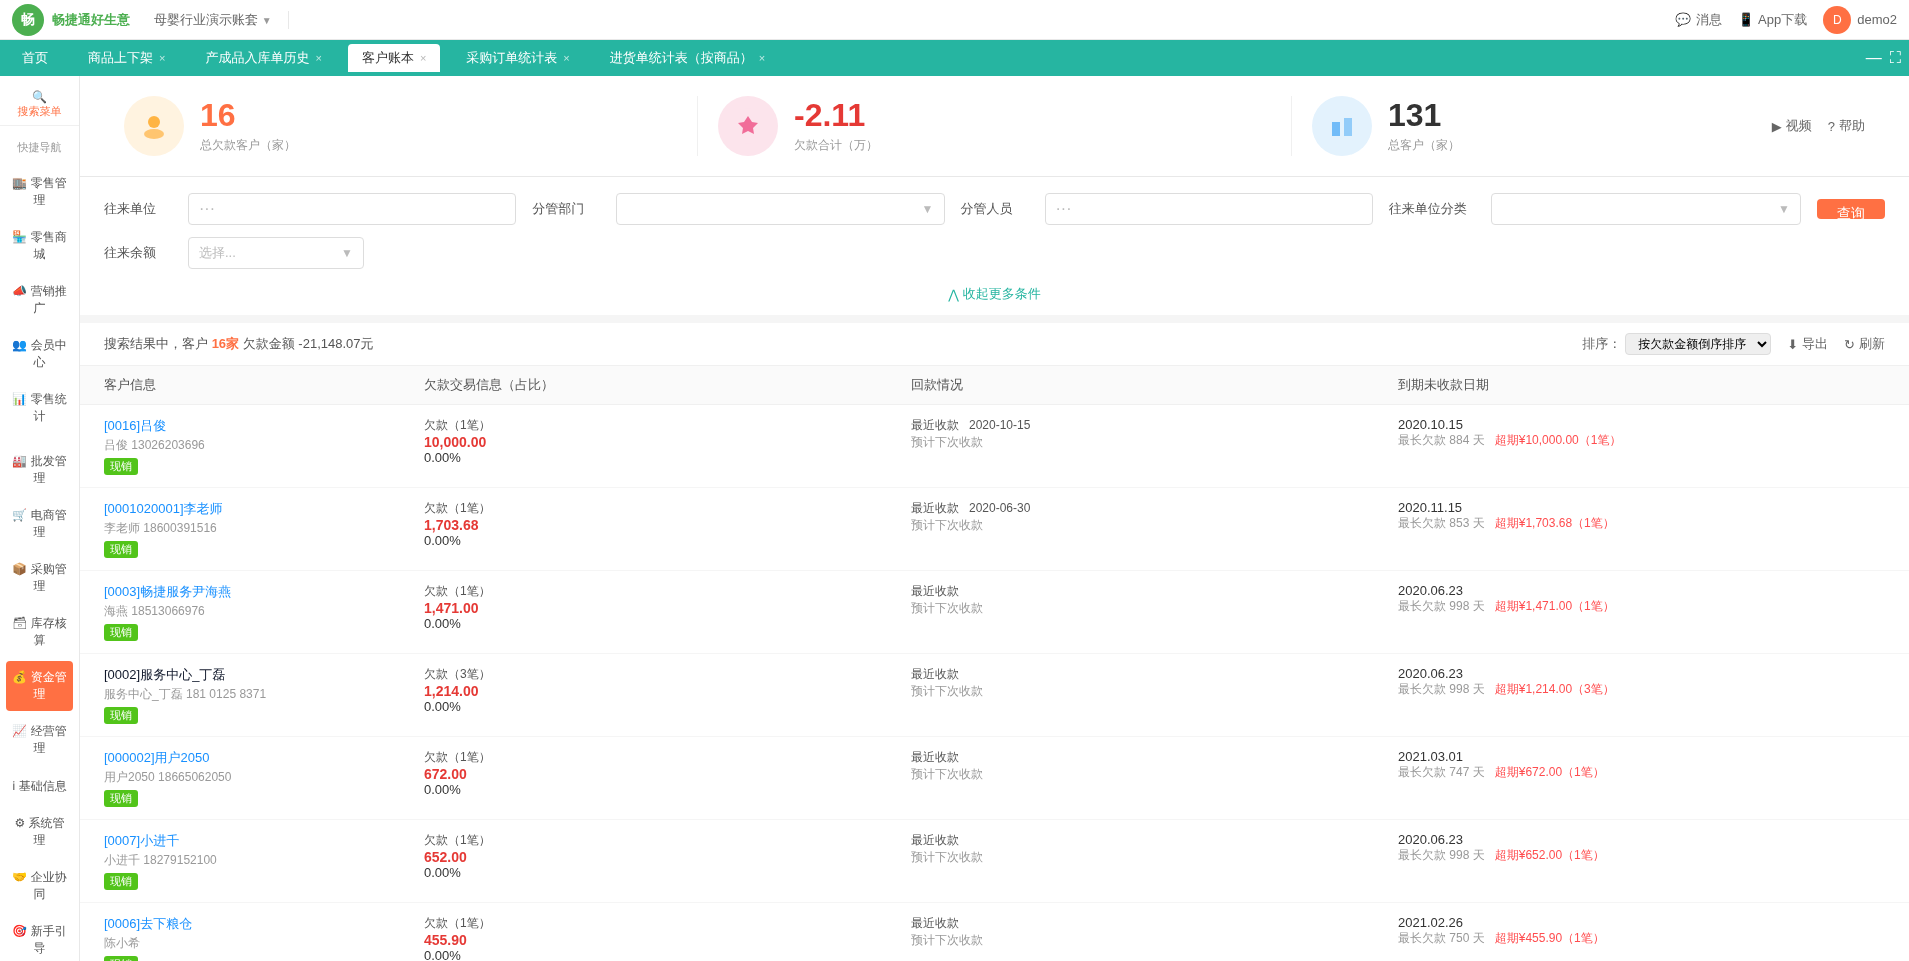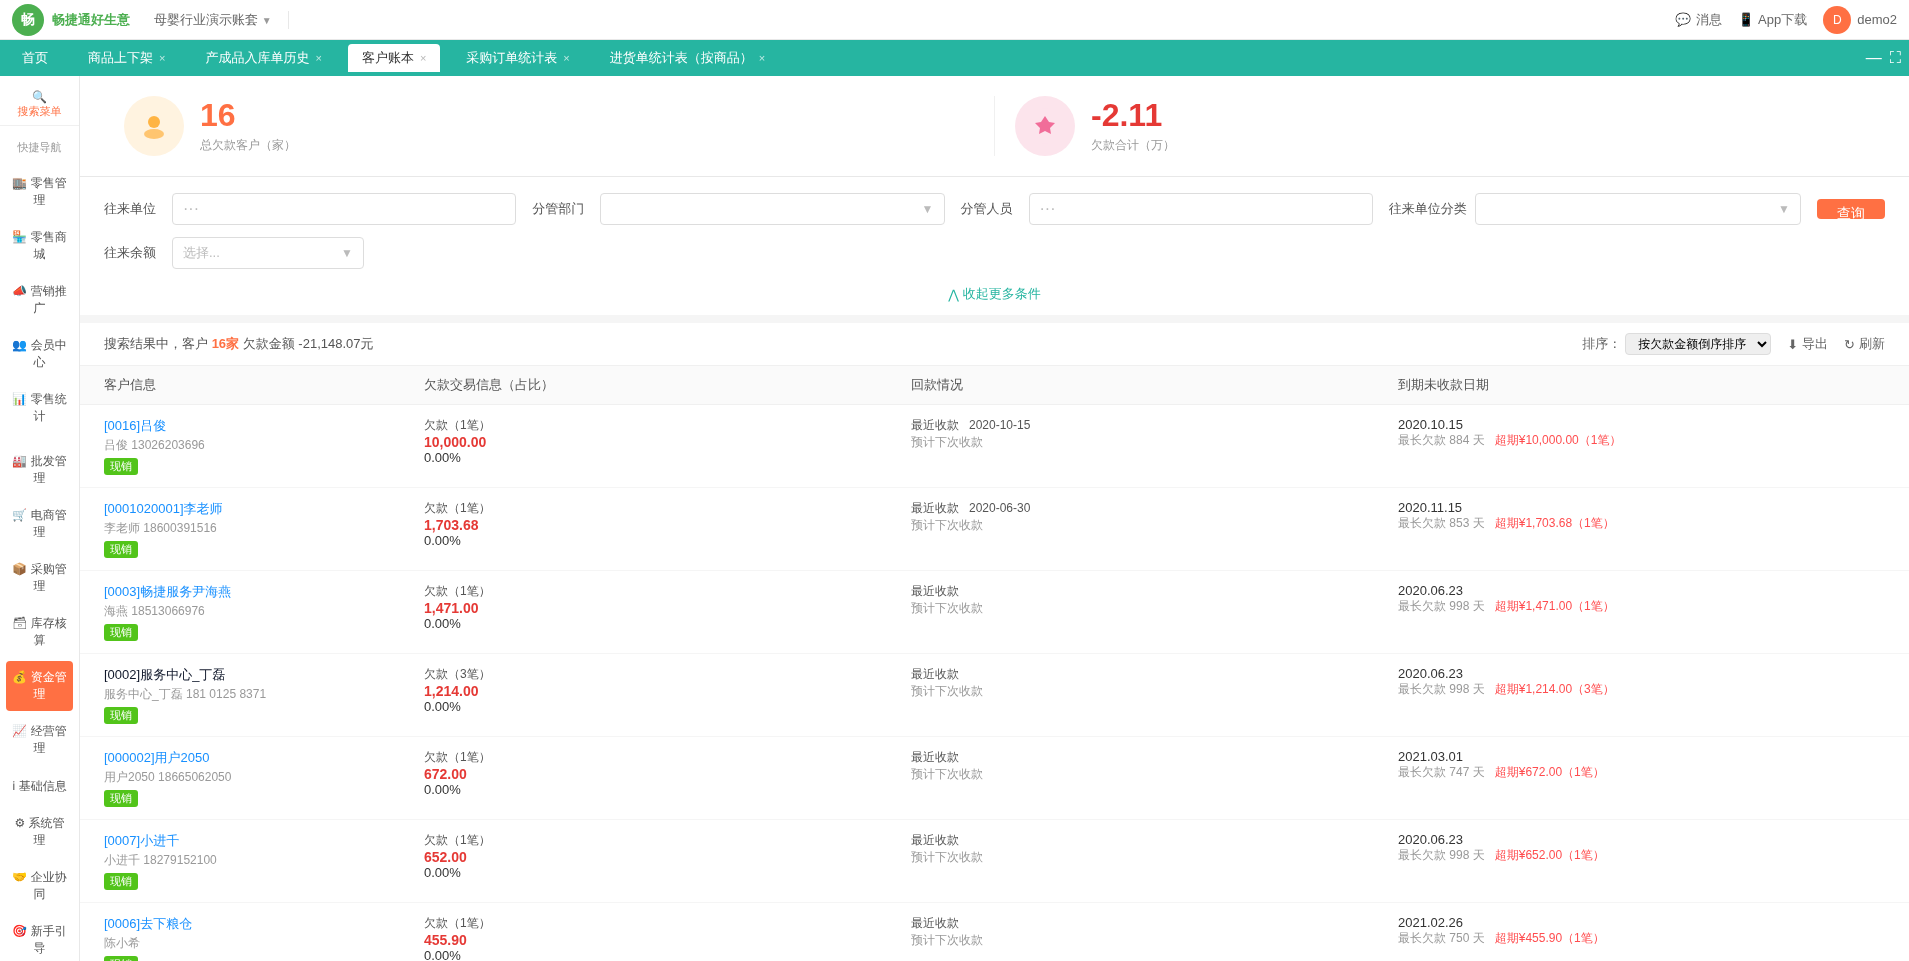--- a/index.html
+++ b/index.html
@@ -65,21 +65,21 @@
     .stat-info {}
     .stat-value { font-size: 32px; font-weight: bold; line-height: 1.1; }
     .stat-value.red { color: #e53935; }
     .stat-value.orange-val { color: #ff7043; }
     .stat-value.dark { color: #333; }
     .stat-label { font-size: 12px; color: #999; margin-top: 4px; }
 
     
     .filter-area { background: #fff; padding: 16px 24px 8px; margin-bottom: 8px; }
     .filter-row { display: flex; align-items: center; gap: 16px; margin-bottom: 12px; }
-    .filter-item { display: flex; align-items: center; gap: 8px; flex: 1; }
+    .filter-item { display: flex; align-items: center; gap: 24px; flex: 1; }
     .filter-label { font-size: 13px; color: #555; white-space: nowrap; min-width: 60px; }
     .filter-input {
       flex: 1; height: 32px; border: 1px solid #ddd; border-radius: 4px;
       padding: 0 10px; font-size: 13px; color: #333; background: #fff;
       display: flex; align-items: center; justify-content: space-between;
       cursor: pointer; position: relative;
     }
     .filter-input .dots { color: #bbb; font-size: 16px; }
     .filter-input .arrow { color: #bbb; font-size: 12px; }
     .collapse-btn { color: #26b5a1; font-size: 13px; cursor: pointer; display: flex; align-items: center; gap: 4px; justify-content: center; padding: 4px; }
@@ -275,20 +275,43 @@
       <div class="stat-card">
         <div class="stat-icon pink">
           <svg width="36" height="36" viewBox="0 0 36 36">
             <circle cx="18" cy="18" r="18" fill="#FCE4EC"></circle>
             <path d="M18 8 L22 14 L28 15 L23 20 L24 26 L18 23 L12 26 L13 20 L8 15 L14 14 Z" fill="#E91E63" opacity="0.6"></path>
           </svg>
         </div>
         <div class="stat-info">
           <div class="stat-value red">-2.11</div>
           <div class="stat-label">欠款合计（万）</div>
+        </div>
+      </div>
+      <div class="stat-card">
+        <div class="stat-icon blue">
+          <svg width="36" height="36" viewBox="0 0 36 36">
+            <circle cx="18" cy="18" r="18" fill="#E3F2FD"></circle>
+            <rect x="8" y="14" width="8" height="14" fill="#42A5F5" opacity="0.7"></rect>
+            <rect x="20" y="10" width="8" height="18" fill="#42A5F5" opacity="0.5"></rect>
+          </svg>
+        </div>
+        <div class="stat-info">
+          <div class="stat-value dark">131</div>
+          <div class="stat-label">总客户（家）</div>
+        </div>
+        <div style="margin-left:auto;display:flex;gap:16px;font-size:13px;color:#666;align-items:center;">
+          <span style="display:flex;align-items:center;gap:4px;cursor:pointer;">
+            <span>▶</span>
+            <span>视频</span>
+          </span>
+          <span style="display:flex;align-items:center;gap:4px;cursor:pointer;">
+            <span>?</span>
+            <span>帮助</span>
+          </span>
         </div>
       </div>
     </div>
 
     <div class="filter-area">
       <div class="filter-row">
         <div class="filter-item">
           <label class="filter-label">往来单位</label>
           <div class="filter-input">
             <span class="dots">···</span>

